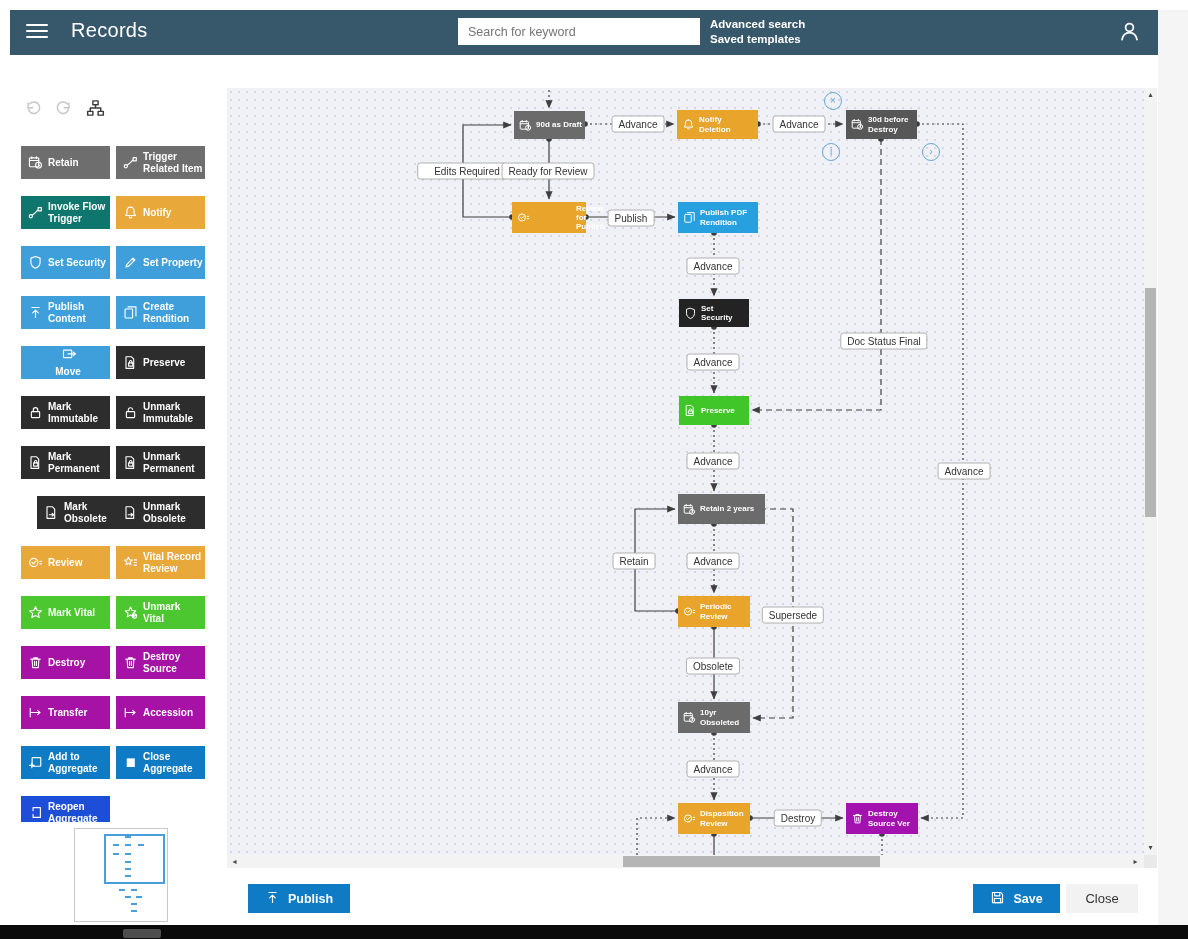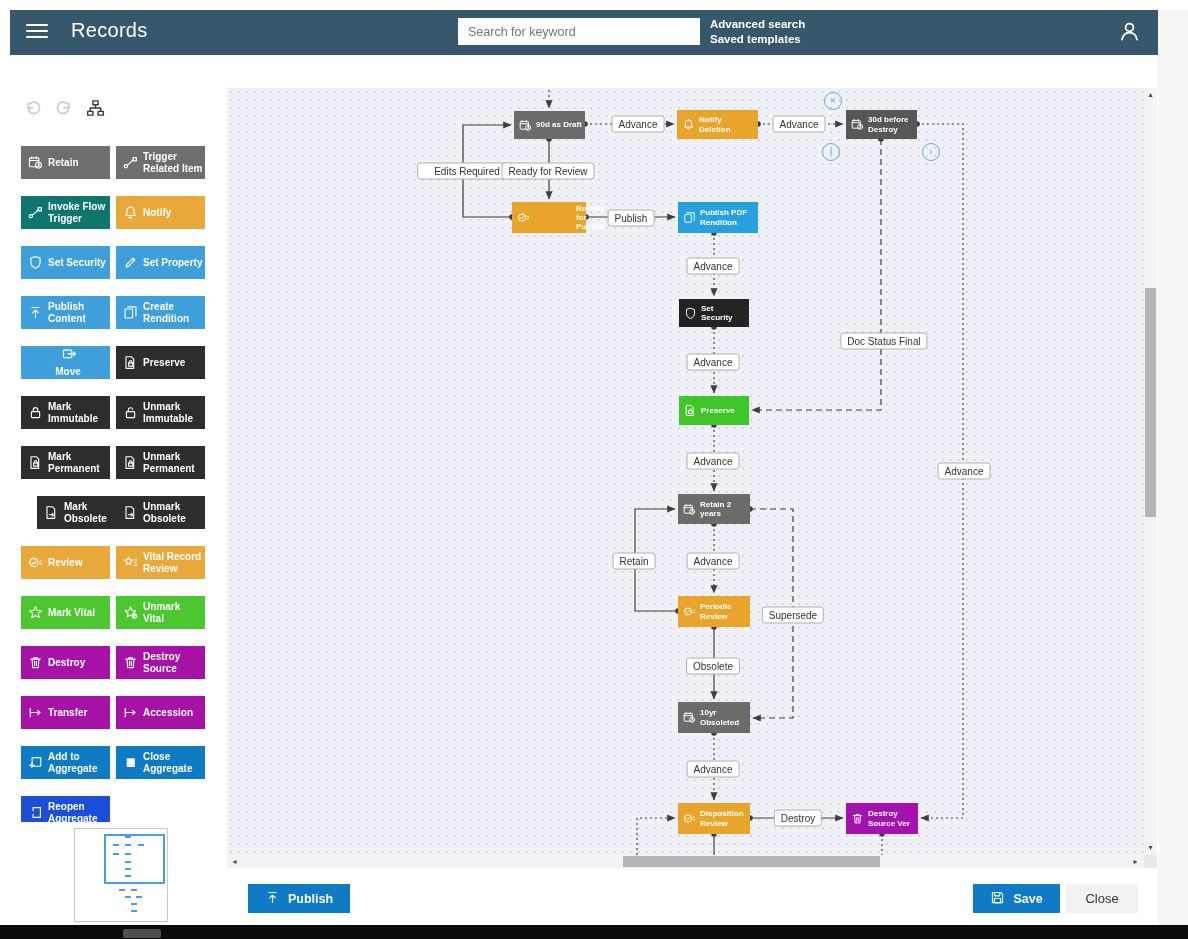--- a/index.html
+++ b/index.html
@@ -475,21 +475,21 @@
         <div class="node" style="left: 452px; top: 308px; width: 70px; height: 29px; background: rgb(65, 198, 41);">
           <span class="ic" style="color:#ffffff">
             <svg viewBox="0 0 16 16" width="13" height="13" fill="none" stroke="#ffffff" stroke-width="1.2" stroke-linecap="round" stroke-linejoin="round">
               <path d="M3.2 1.8h5.6l2.6 2.6v9.8H3.2z"></path>
               <rect x="6" y="8.4" width="4.4" height="3.4"></rect>
               <path d="M6.9 8.4V7.2a1.3 1.3 0 0 1 2.6 0v1.2"></path>
             </svg>
           </span>
           <span class="nlabel">Preserve</span>
         </div>
-        <div class="node" style="left: 451px; top: 406px; width: 72px; height: 30px; background: rgb(107, 107, 107);">
+        <div class="node" style="left: 451px; top: 406px; width: 87px; height: 30px; background: rgb(107, 107, 107);">
           <span class="ic" style="color:#ffffff">
             <svg viewBox="0 0 16 16" width="13" height="13" fill="none" stroke="#ffffff" stroke-width="1.2" stroke-linecap="round" stroke-linejoin="round">
               <rect x="1.5" y="3" width="10" height="9.5" rx="1"></rect>
               <path d="M1.5 5.8h10M4 1.8v2M9 1.8v2"></path>
               <circle cx="11.2" cy="10.8" r="3.1"></circle>
               <path d="M11.2 9.3v1.5l1.1.7"></path>
             </svg>
           </span>
           <span class="nlabel">Retain 2 years</span>
         </div>

